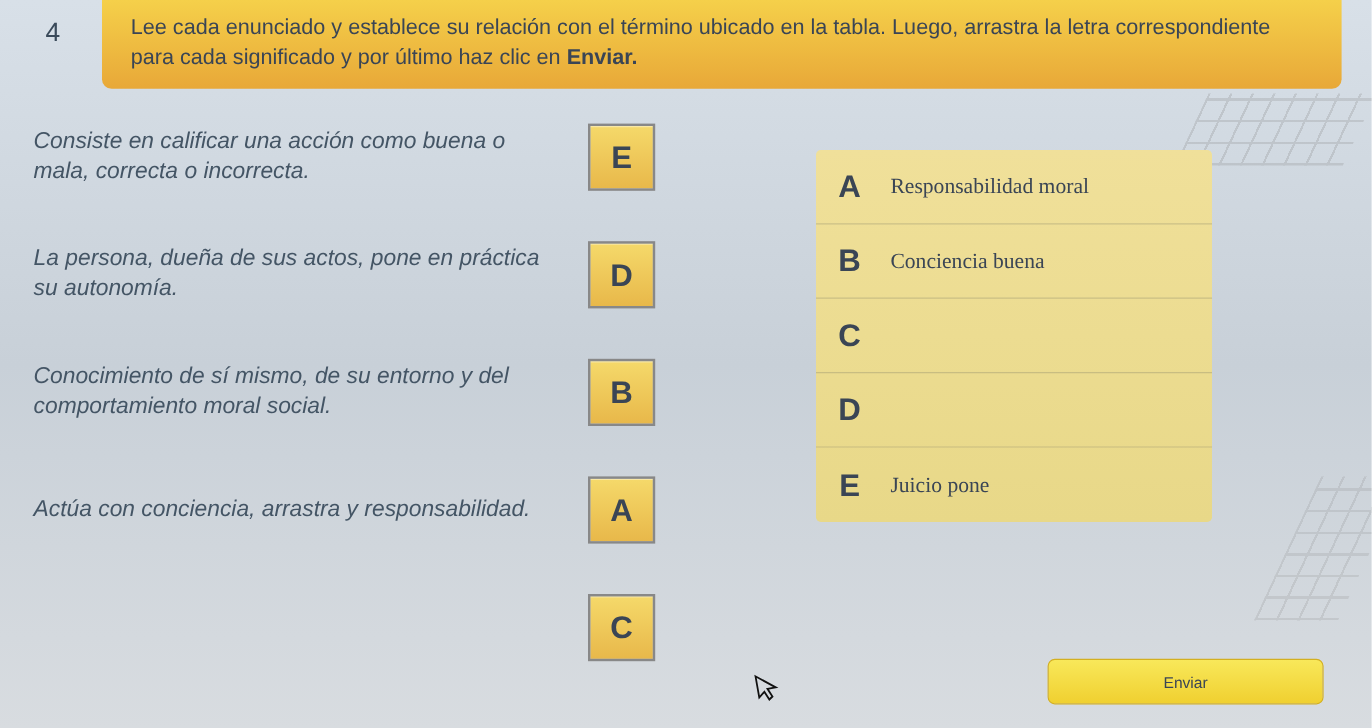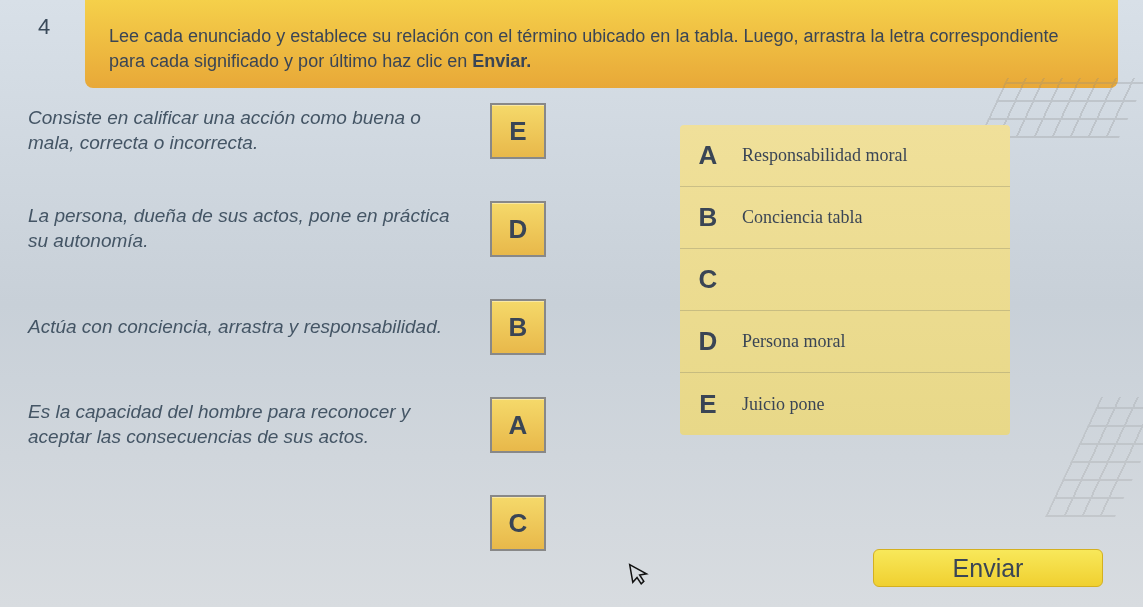--- a/index.html
+++ b/index.html
@@ -23,21 +23,21 @@
       color: #3a4a5a;
       font-weight: normal;
     }
     .instructions-bar {
       position: absolute;
       left: 85px;
       top: 0;
       right: 25px;
       background: linear-gradient(to bottom, #f5d04a 0%, #e8a838 100%);
       border-radius: 0 0 8px 8px;
-      padding: 24px 24px 14px 24px;
+      padding: 10px 24px 14px 24px;
       color: #3a4555;
       font-size: 18px;
       line-height: 1.4;
     }
     .instructions-bar b {
       font-weight: bold;
     }
     .main-area {
       position: absolute;
       top: 95px;
@@ -117,21 +117,21 @@
     }
     .submit-btn {
       position: absolute;
       bottom: 20px;
       right: 40px;
       width: 230px;
       height: 38px;
       background: linear-gradient(to bottom, #f8e85a 0%, #f0d030 100%);
       border: 1px solid #d4b020;
       border-radius: 6px;
-      font-size: 25px;
+      font-size: 13px;
       color: #3a4555;
       display: flex;
       align-items: center;
       justify-content: center;
       cursor: pointer;
     }
     .cursor-icon {
       position: absolute;
       left: 630px;
       bottom: 14px;
@@ -175,48 +175,47 @@
 </div>
 
 <div class="deco-pattern"></div>
 <div class="deco-pattern2"></div>
 
 <div class="main-area">
 
   <div class="left-col">
     <div class="statement">Consiste en calificar una acción como buena o mala, correcta o incorrecta.</div>
     <div class="statement">La persona, dueña de sus actos, pone en práctica su autonomía.</div>
+    <div class="statement">Conocimiento de sí mismo, de su entorno y del comportamiento moral social.</div>
     <div class="statement">Actúa con conciencia, arrastra y responsabilidad.</div>
-    <div class="statement">Es la capacidad del hombre para reconocer y aceptar las consecuencias de sus actos.</div>
   </div>
 
   <div class="mid-col">
     <div class="drop-tile">E</div>
     <div class="drop-tile">D</div>
     <div class="drop-tile">B</div>
     <div class="drop-tile">A</div>
     <div class="drop-tile">C</div>
   </div>
 
   <div class="right-col">
     <div class="terms-table">
       <div class="term-row">
         <div class="term-letter">A</div>
         <div class="term-label">Responsabilidad moral</div>
       </div>
       <div class="term-row">
         <div class="term-letter">B</div>
-        <div class="term-label">Conciencia tabla</div>
+        <div class="term-label">Conciencia buena</div>
       </div>
       <div class="term-row">
         <div class="term-letter">C</div>
       </div>
       <div class="term-row">
         <div class="term-letter">D</div>
-        <div class="term-label">Persona moral</div>
       </div>
       <div class="term-row">
         <div class="term-letter">E</div>
         <div class="term-label">Juicio pone</div>
       </div>
     </div>
   </div>
 
 </div>
 

